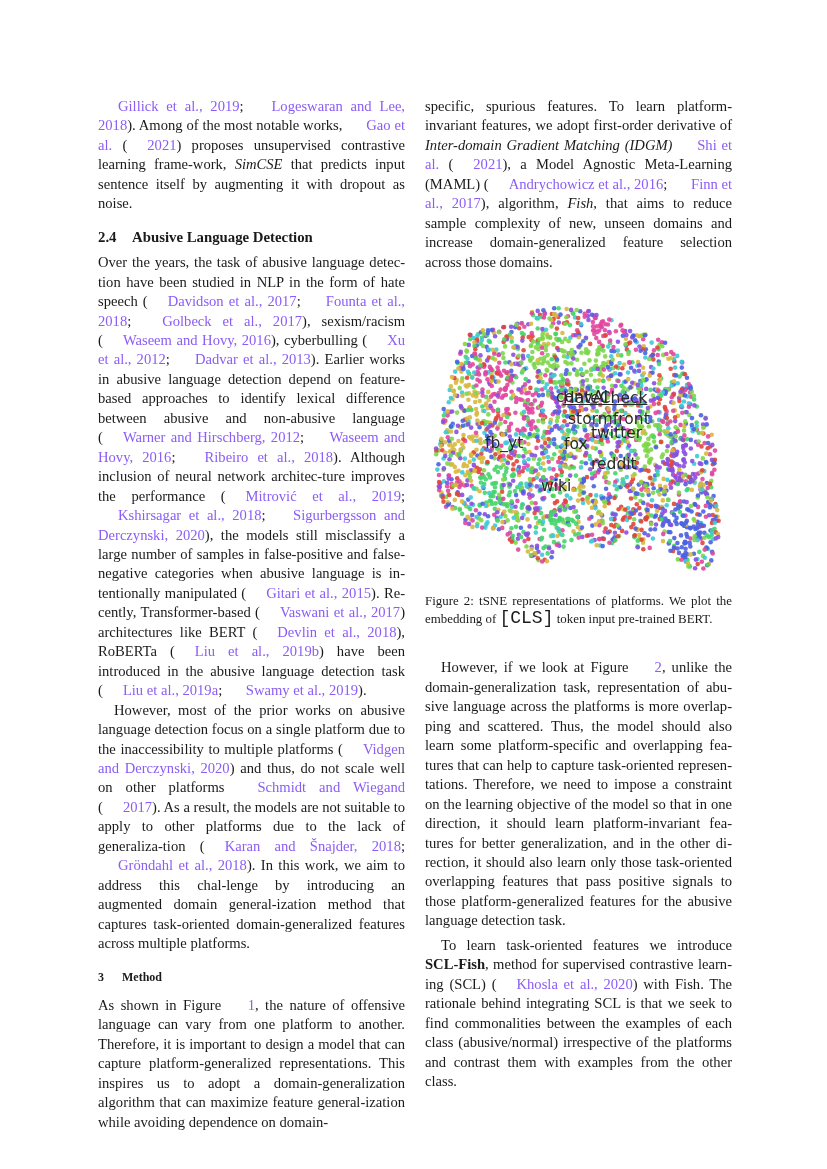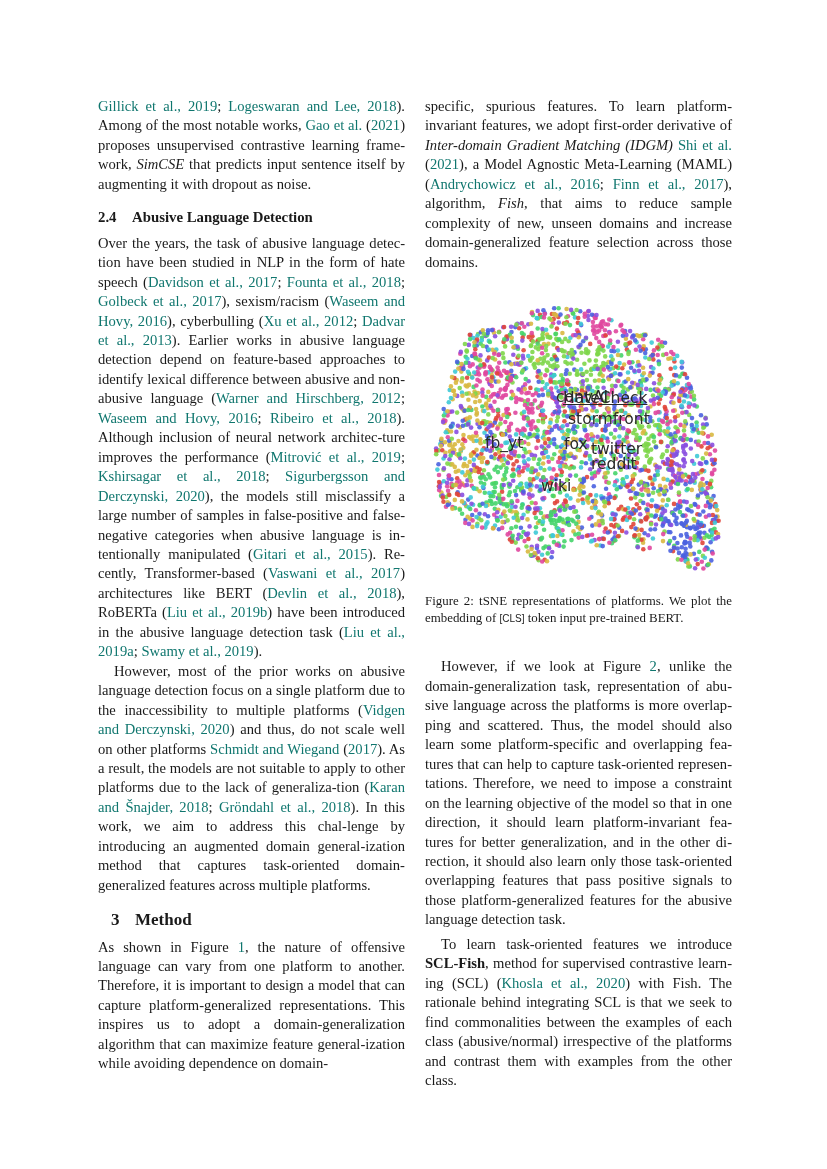--- a/index.html
+++ b/index.html
@@ -2,27 +2,27 @@
 <html><head>
 <meta charset="utf-8">
 <style>
   html, body { margin: 0; padding: 0; background: #ffffff; }
   body { width: 827px; height: 1169px; position: relative; overflow: hidden; font-family: "Liberation Serif", "DejaVu Serif", serif; color: #1a1a1a; }
   .col { position: absolute; top: 97px; width: 307px; font-size: 14.6px; line-height: 19.45px; }
   .col.left { left: 98px; }
   .col.right { left: 425px; }
   p { margin: 0; text-align: justify; hyphens: manual; }
   p.indent { text-indent: 16px; }
-  a.cite { color: #0f766e; text-decoration: none; }
+  a.cite { color: #8b5cf6; text-decoration: none; margin-left: 20px; }
   .sec { font-weight: bold; font-size: 14.8px; margin: 0; }
   .sec .num { display: inline-block; width: 34px; }
-  .sec3 { font-weight: bold; font-size: 17px; margin: 13px; }
+  .sec3 { font-weight: bold; font-size: 12px; margin: 0; }
   .sec3 .num { display: inline-block; width: 24px; }
   em { }
-  .mono { font-family: Liberation Sans, sans-serif; font-size: 10px; }
+  .mono { font-family: Liberation Mono, monospace; font-size: 18px; }
   .figure { position: relative; width: 307px; height: 280px; margin-top: 30px; }
   .figure svg { position: absolute; left: 0; top: 0; }
   .tsne-label { position: absolute; font-family: "DejaVu Sans", sans-serif; font-size: 15.5px; color: #2a2a2a; letter-spacing: 0px; white-space: nowrap; }
   .caption { font-size: 12.9px; line-height: 17.2px; text-align: justify; margin-top: 11px; }
 </style>
 </head>
 <body>
 
 <div class="col left">
   <p><a class="cite" href="#">Gillick et al., 2019</a>; <a class="cite" href="#">Logeswaran and Lee, 2018</a>). Among of the most notable works, <a class="cite" href="#">Gao et al.</a> (<a class="cite" href="#">2021</a>) proposes unsupervised contrastive learning frame-work, <em>SimCSE</em> that predicts input sentence itself by augmenting it with dropout as noise.</p>
@@ -2647,21 +2647,21 @@
         <circle cx="214.2" cy="34.2" r="2.3" fill="#d8b840" fill-opacity="0.9"></circle>
         <circle cx="199.3" cy="30.2" r="2.3" fill="#e0479e" fill-opacity="0.9"></circle>
         <circle cx="163.0" cy="85.7" r="2.3" fill="#4a62e0" fill-opacity="0.9"></circle>
       </svg>
     <div id="tsne-labels">
         <div class="tsne-label" style="left: 131px; top: 68px; margin-top: 18px;">convAI</div>
         <div class="tsne-label" style="left: 138px; top: 87px; text-decoration: underline;">HateCheck</div>
         <div class="tsne-label" style="left: 143px; top: 108px;">stormfront</div>
         <div class="tsne-label" style="left: 139px; top: 133px;">fox</div>
         <div class="tsne-label" style="left: 60px; top: 132px;">fb_yt</div>
-        <div class="tsne-label" style="left: 166px; top: 138px;">twitter</div>
+        <div class="tsne-label" style="left: 166px; top: 122px;">twitter</div>
         <div class="tsne-label" style="left: 166px; top: 153px;">reddit</div>
         <div class="tsne-label" style="left: 116px; top: 175px; text-align: right;">wiki</div>
       </div>
   </div>
 
   <div class="caption"><span>Figure 2: tSNE representations of platforms. We plot the embedding of </span><span class="mono">[CLS]</span><span> token input pre-trained BERT.</span></div>
 
   <p class="indent" style="margin-top:30px;">However, if we look at Figure <a class="cite" href="#">2</a>, unlike the domain-generalization task, representation of abu-sive language across the platforms is more overlap-ping and scattered. Thus, the model should also learn some platform-specific and overlapping fea-tures that can help to capture task-oriented represen-tations. Therefore, we need to impose a constraint on the learning objective of the model so that in one direction, it should learn platform-invariant fea-tures for better generalization, and in the other di-rection, it should also learn only those task-oriented overlapping features that pass positive signals to those platform-generalized features for the abusive language detection task.</p>
   <p class="indent" style="margin-top:5px;">To learn task-oriented features we introduce <b>SCL-Fish</b>, method for supervised contrastive learn-ing (SCL) (<a class="cite" href="#">Khosla et al., 2020</a>) with Fish. The rationale behind integrating SCL is that we seek to find commonalities between the examples of each class (abusive/normal) irrespective of the platforms and contrast them with examples from the other class.</p>
 </div>

